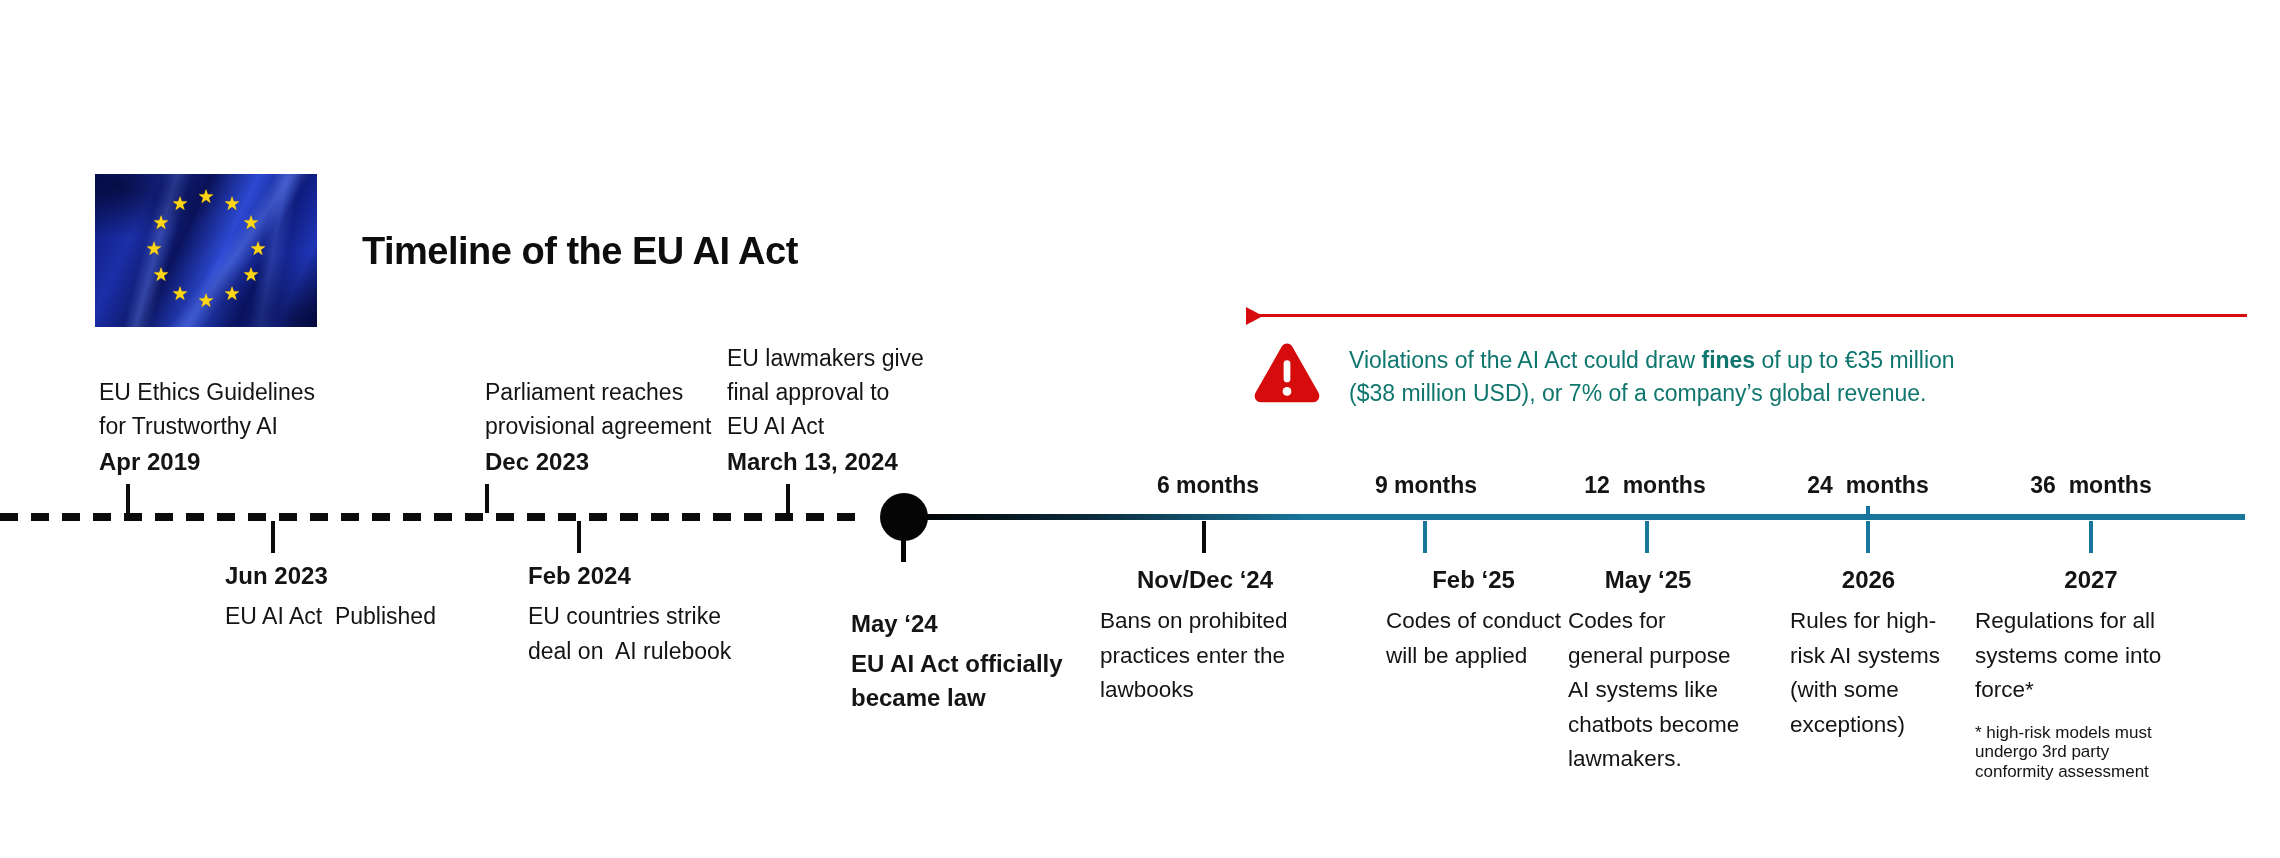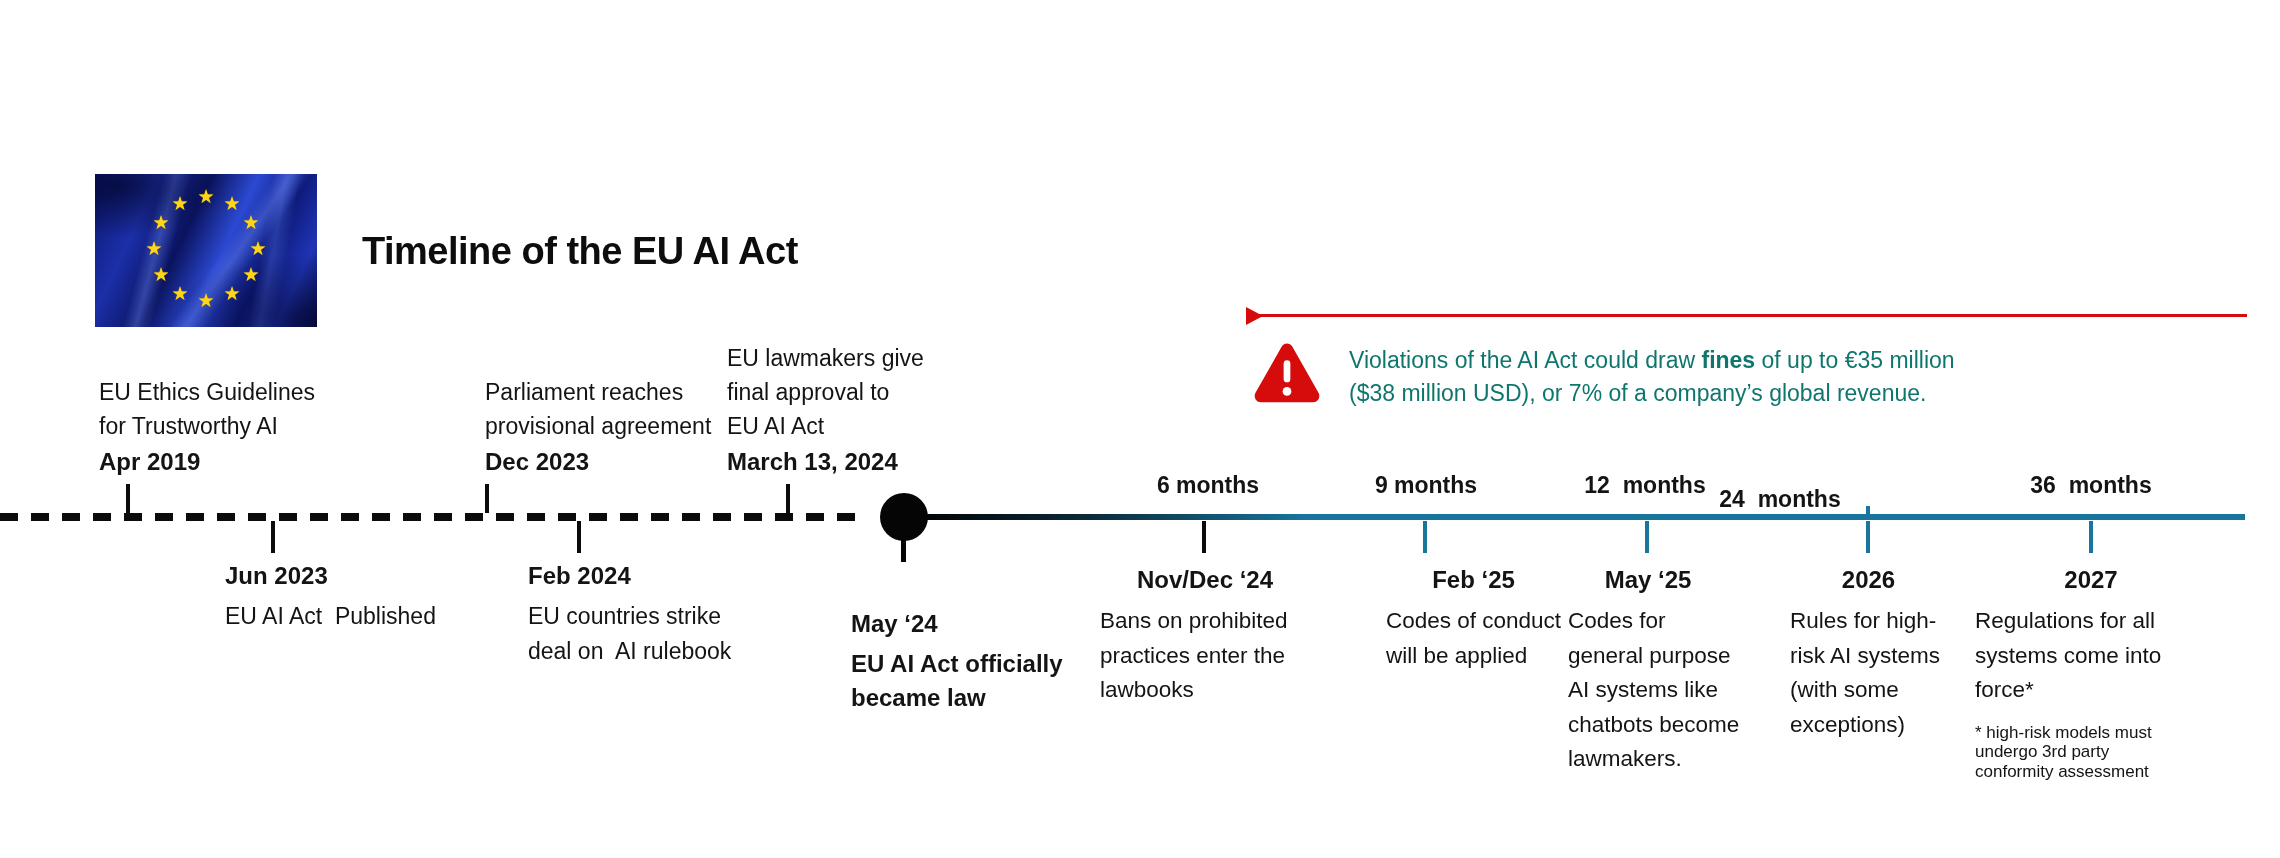--- a/index.html
+++ b/index.html
@@ -153,21 +153,21 @@
   <span class="d">May ‘24</span>
   <div class="body">
     <span class="l">EU AI Act officially</span>
     <span class="l">became law</span>
   </div>
 </div>
 
 <div class="abs month" style="left:1208px;">6 months</div>
 <div class="abs month" style="left:1426px;">9 months</div>
 <div class="abs month" style="left:1645px;">12  months</div>
-<div class="abs month" style="left:1780px;margin-top:14px;">24  months</div>
+<div class="abs month" style="left:1868px;">24  months</div>
 <div class="abs month" style="left:2091px;">36  months</div>
 
 <div class="abs ev-bright" style="left:1100px;width:210px;">
   <span class="d">Nov/Dec ‘24</span>
   <div class="body">
     <span class="l">Bans on prohibited</span>
     <span class="l">practices enter the</span>
     <span class="l">lawbooks</span>
   </div>
 </div>

